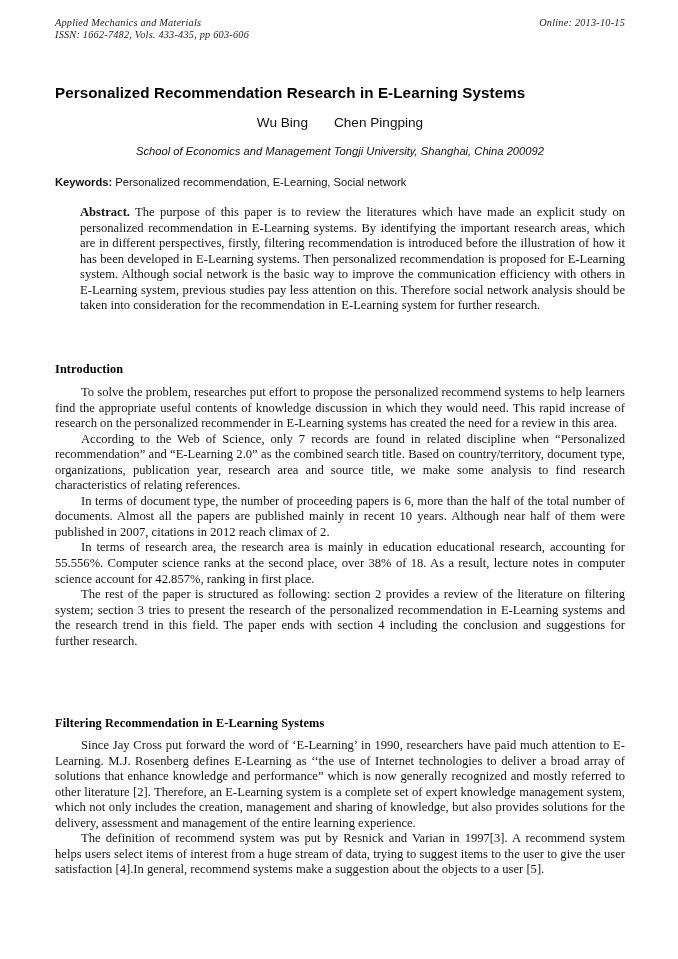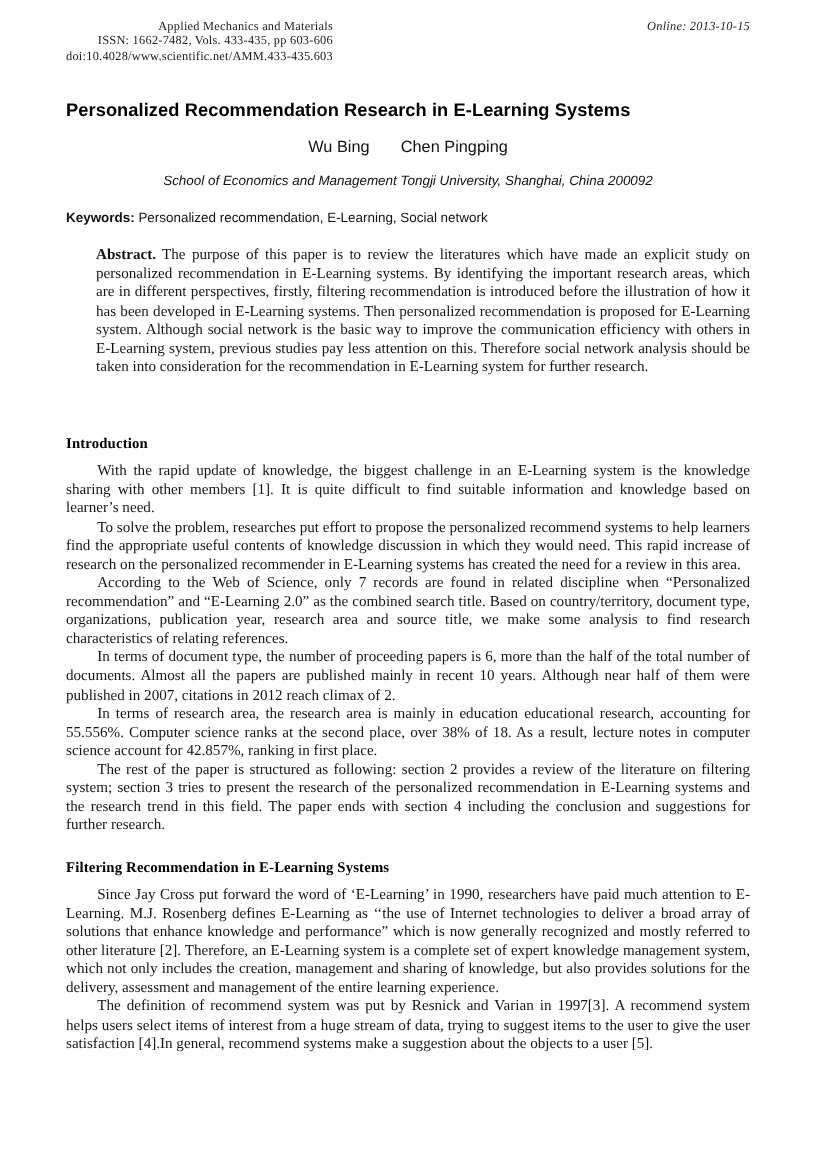--- a/index.html
+++ b/index.html
@@ -27,25 +27,25 @@
 
   
   .masthead {
     position: absolute;
     left: 55px;
     top: 17px;
     width: 570px;
   }
   .masthead-left {
     float: left;
+    font-style: italic;
     font-size: 10.3px;
     line-height: 12.4px;
     letter-spacing: 0.02em;
     color: #1c1c1c;
-    text-align: right;
   }
   .masthead-right {
     float: right;
     font-style: italic;
     font-size: 10.3px;
     line-height: 12.4px;
     letter-spacing: 0.02em;
     color: #1c1c1c;
     text-align: center;
   }
@@ -148,21 +148,20 @@
 </head>
 <body>
 
 <div class="page">
 
   <div class="masthead">
     <div class="masthead-right">Online: 2013-10-15</div>
     <div class="masthead-left">
       <div class="masthead-line">Applied Mechanics and Materials</div>
       <div class="masthead-line">ISSN: 1662-7482, Vols. 433-435, pp 603-606</div>
-      <div class="masthead-line">doi:10.4028/www.scientific.net/AMM.433-435.603</div>
     </div>
   </div>
 
   <div class="title">Personalized Recommendation Research in E-Learning Systems</div>
 
   <div class="authors">
     <span>Wu Bing</span><span class="author-gap"></span><span>Chen Pingping</span>
   </div>
 
   <div class="affiliation">School of Economics and Management Tongji University, Shanghai, China 200092</div>
@@ -171,21 +170,20 @@
     <b>Keywords:</b>
     <span>Personalized recommendation, E-Learning, Social network</span>
   </div>
 
   <div class="col abstract">
     <p class="para noindent"><b>Abstract.</b> <span>The purpose of this paper is to review the literatures which have made an explicit study on personalized recommendation in E-Learning systems. By identifying the important research areas, which are in different perspectives, firstly, filtering recommendation is introduced before the illustration of how it has been developed in E-Learning systems. Then personalized recommendation is proposed for E-Learning system. Although social network is the basic way to improve the communication efficiency with others in E-Learning system, previous studies pay less attention on this. Therefore social network analysis should be taken into consideration for the recommendation in E-Learning system for further research.</span></p>
   </div>
 
   <div class="heading" id="heading-introduction">Introduction</div>
   <div class="col body-block" id="intro-body">
-    <p class="para">With the rapid update of knowledge, the biggest challenge in an E-Learning system is the knowledge sharing with other members [1]. It is quite difficult to find suitable information and knowledge based on learner’s need.</p>
     <p class="para">To solve the problem, researches put effort to propose the personalized recommend systems to help learners find the appropriate useful contents of knowledge discussion in which they would need. This rapid increase of research on the personalized recommender in E-Learning systems has created the need for a review in this area.</p>
     <p class="para">According to the Web of Science, only 7 records are found in related discipline when “Personalized recommendation” and “E-Learning 2.0” as the combined search title. Based on country/territory, document type, organizations, publication year, research area and source title, we make some analysis to find research characteristics of relating references.</p>
     <p class="para">In terms of document type, the number of proceeding papers is 6, more than the half of the total number of documents. Almost all the papers are published mainly in recent 10 years. Although near half of them were published in 2007, citations in 2012 reach climax of 2.</p>
     <p class="para">In terms of research area, the research area is mainly in education educational research, accounting for 55.556%. Computer science ranks at the second place, over 38% of 18. As a result, lecture notes in computer science account for 42.857%, ranking in first place.</p>
     <p class="para">The rest of the paper is structured as following: section 2 provides a review of the literature on filtering system; section 3 tries to present the research of the personalized recommendation in E-Learning systems and the research trend in this field. The paper ends with section 4 including the conclusion and suggestions for further research.</p>
   </div>
 
   <div class="heading" id="heading-filtering">Filtering Recommendation in E-Learning Systems</div>
   <div class="col body-block" id="filtering-body">
     <p class="para">Since Jay Cross put forward the word of ‘E-Learning’ in 1990, researchers have paid much attention to E-Learning. M.J. Rosenberg defines E-Learning as ‘‘the use of Internet technologies to deliver a broad array of solutions that enhance knowledge and performance” which is now generally recognized and mostly referred to other literature [2]. Therefore, an E-Learning system is a complete set of expert knowledge management system, which not only includes the creation, management and sharing of knowledge, but also provides solutions for the delivery, assessment and management of the entire learning experience.</p>

